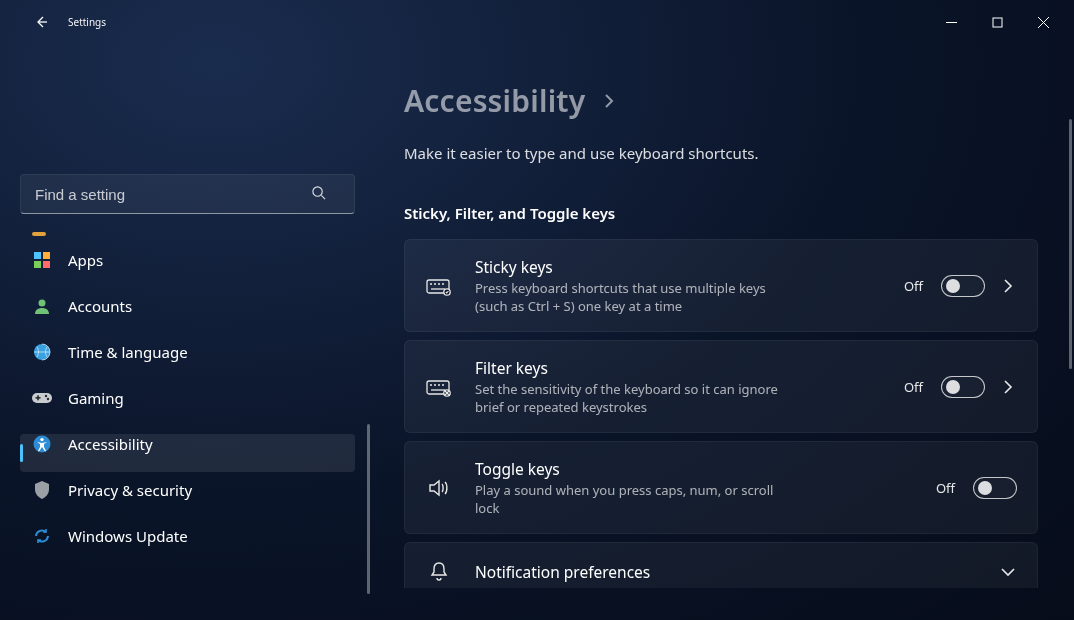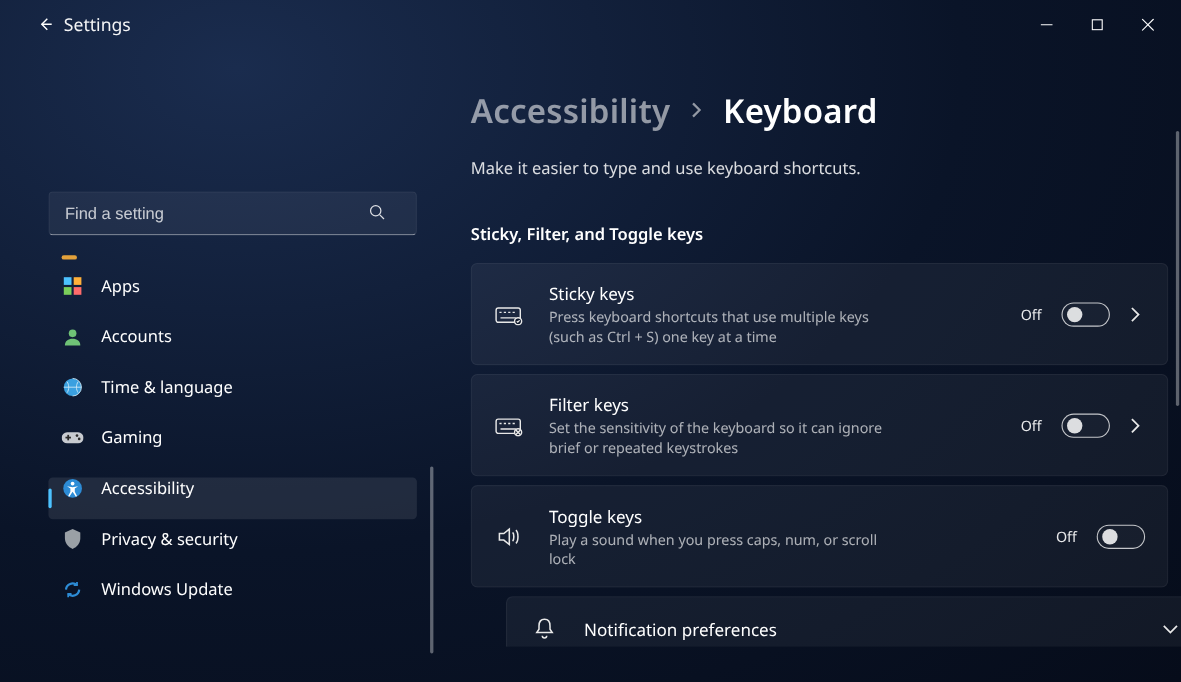--- a/index.html
+++ b/index.html
@@ -2,27 +2,27 @@
 <html><head>
 <meta charset="utf-8">
 <style>
   * { box-sizing: border-box; margin: 0; padding: 0; }
   html, body { width: 1074px; height: 620px; overflow: hidden; background: #0a1428; color: #fff; font-family: "Segoe UI", system-ui, sans-serif; }
   body { background: radial-gradient(1200px 800px at 20% 10%, #1a2c4e 0%, #0a1428 55%, #060c1a 100%); position: relative; }
 
   
   .titlebar { height: 44px; display: flex; align-items: center; padding: 0 8px 0 24px; }
   .titlebar .back { width: 34px; height: 34px; display: inline-flex; align-items: center; justify-content: center; cursor: pointer; border-radius: 4px; }
-  .titlebar .app-title { font-size: 16px; opacity: 0.95; }
+  .titlebar .app-title { font-size: 10px; margin-left: 10px; opacity: 0.95; }
   .win-controls { margin-left: auto; display: flex; }
   .win-btn { width: 46px; height: 34px; display: inline-flex; align-items: center; justify-content: center; cursor: pointer; }
 
   
   .layout { display: flex; height: calc(100% - 44px); }
-  .sidebar { width: 370px; flex: none; padding: 130px 16px 0 20px; position: relative; margin-left: 24px; }
+  .sidebar { width: 370px; flex: none; padding: 130px 16px 0 20px; position: relative; }
 
   .search { position: relative; margin-bottom: 16px; }
   .search input { width: 335px; height: 40px; background: rgba(255,255,255,0.06); border: 1px solid rgba(255,255,255,0.06); border-bottom: 1px solid rgba(255,255,255,0.5); border-radius: 4px; color: #fff; padding: 0 40px 0 14px; font-size: 15px; outline: none; }
   .search input::placeholder { color: rgba(255,255,255,0.75); }
   .search .icon { position: absolute; right: 28px; top: 50%; transform: translateY(-50%); opacity: 0.85; }
 
   .nav { margin-top: 8px; }
   .nav-item { display: flex; align-items: flex-start; height: 38px; padding: 0 12px; border-radius: 4px; cursor: pointer; font-size: 15px; gap: 16px; width: 335px; margin-bottom: 8px; position: relative; }
   .nav-item.active { background: rgba(255,255,255,0.09); }
   .nav-item.active::before { content: ""; position: absolute; left: 0; top: 10px; bottom: 10px; width: 3px; background: #4cc2ff; border-radius: 2px; }
@@ -180,21 +180,20 @@
   </aside>
 
   <main class="content">
     <div class="breadcrumb">
       <span class="parent">Accessibility</span>
       <span class="chev">
         <svg width="12" height="14" viewBox="0 0 12 14" fill="none" stroke="rgba(255,255,255,0.55)" stroke-width="2">
             <path d="M3 1l6 6-6 6"></path>
           </svg>
       </span>
-      <span>Keyboard</span>
     </div>
     <div class="subtitle">Make it easier to type and use keyboard shortcuts.</div>
 
     <div class="section-title">Sticky, Filter, and Toggle keys</div>
 
     <div class="cards">
 
       <div class="card">
         <span class="lead-icon">
           <svg width="26" height="20" viewBox="0 0 26 20" fill="none" stroke="#e8e8e8" stroke-width="1.3">
@@ -269,21 +268,21 @@
           <div class="desc">Play a sound when you press caps, num, or scroll lock</div>
         </div>
         <div class="tail">
           <span class="state-label">Off</span>
           <span class="toggle">
               <span class="knob"></span>
             </span>
         </div>
       </div>
 
-      <div class="card" style="min-height:46px; padding-top:12px; padding-bottom:0; border-bottom:none; border-bottom-left-radius:0; border-bottom-right-radius:0;margin-left:32px;">
+      <div class="card" style="min-height:46px; padding-top:12px; padding-bottom:0; border-bottom:none; border-bottom-left-radius:0; border-bottom-right-radius:0;">
         <span class="lead-icon">
           <svg width="20" height="22" viewBox="0 0 20 22" fill="none" stroke="#e8e8e8" stroke-width="1.4">
               <path d="M10 2c3 0 5 2 5 6v3l2 3H3l2-3V8c0-4 2-6 5-6z"></path>
               <path d="M8 17a2 2 0 004 0"></path>
             </svg>
         </span>
         <div class="body">
           <div class="title">Notification preferences</div>
         </div>
         <div class="tail">

